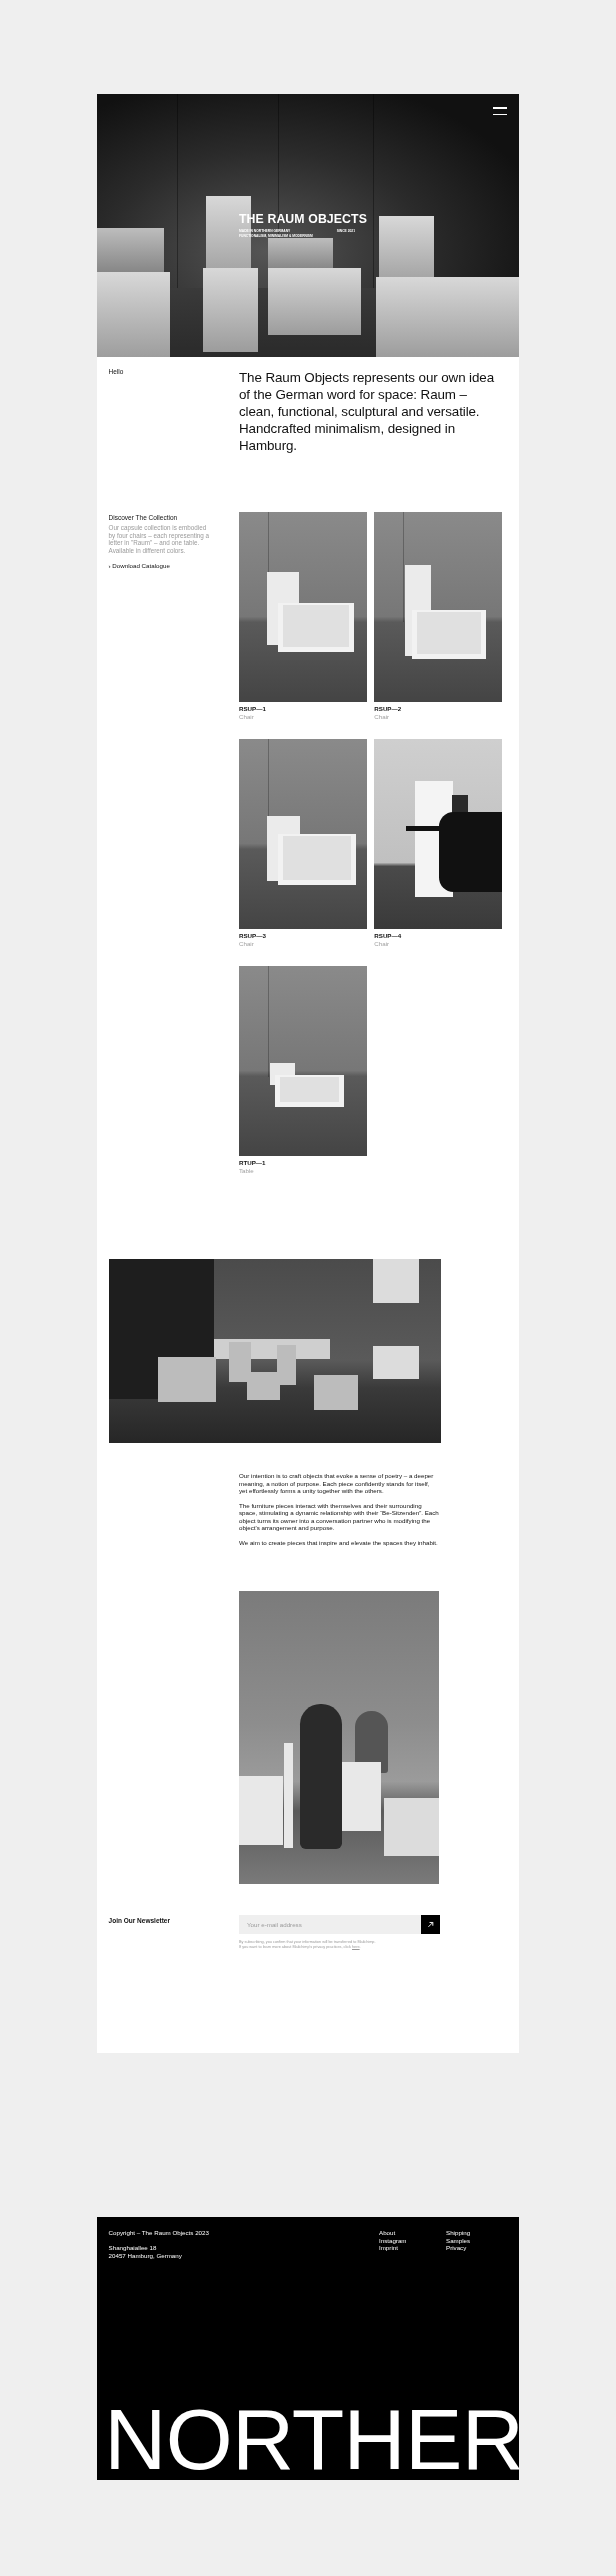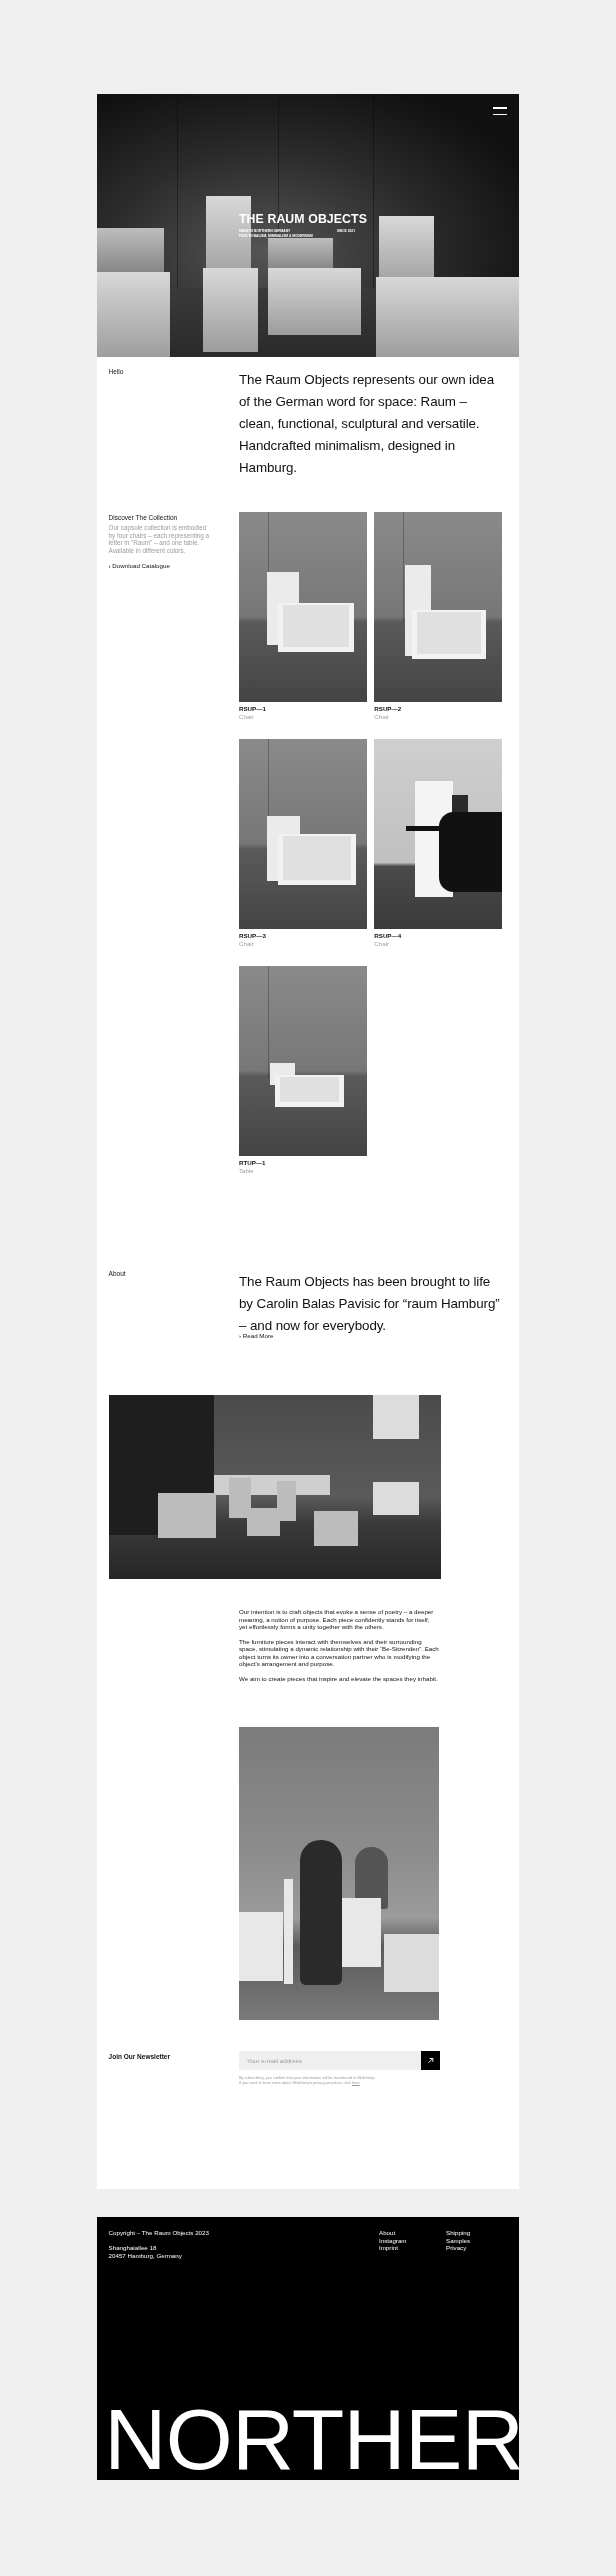--- a/index.html
+++ b/index.html
@@ -21,21 +21,21 @@
     .hamburger span { position: absolute; left: 0; right: 0; height: 1.5px; background: #fff; }
     .hamburger span:first-child { top: 0; }
     .hamburger span:last-child { top: 6.5px; }
     .hero-title { position: absolute; left: 142px; top: 118px; width: 116px; color: #fff; }
     .hero-title h1 { font-size: 12.3px; font-weight: 700; letter-spacing: 0.1px; white-space: nowrap; }
     .hero-title .meta { display: flex; justify-content: space-between; font-size: 3.3px; font-weight: 700; margin-top: 2.9px; text-transform: uppercase; line-height: 5.1px; }
 
     
     .row { position: relative; }
     .label { position: absolute; left: 11.6px; font-size: 6.5px; color: #111; }
-    .lead { position: absolute; left: 142px; width: 261px; font-size: 13.4px; line-height: 22px; color: #111; letter-spacing: -0.1px; }
+    .lead { position: absolute; left: 142px; width: 261px; font-size: 13.4px; line-height: 17px; color: #111; letter-spacing: -0.1px; }
 
     .intro { height: 150px; }
     .intro .label { top: 11px; }
     .intro .lead { top: 11.6px; }
 
     .collection { height: 752px; }
     .collection .side { position: absolute; left: 11.6px; top: 6.5px; width: 102px; }
     .collection .side h3 { font-size: 6.5px; font-weight: 400; color: #111; }
     .collection .side p { font-size: 6.3px; line-height: 7.6px; color: #9a9a9a; margin-top: 3.6px; }
     .collection .side a { display: block; font-size: 6.2px; color: #111; margin-top: 8px; text-decoration: none; }
@@ -183,25 +183,20 @@
           <div class="seam"></div>
           <div class="chair-back" style="left:30.5px;top:97px;width:25px;height:22px;"></div>
           <div class="chair-seat" style="left:36px;top:109px;width:69px;height:32px;"></div>
         </div>
         <div class="name">RTUP—1</div>
         <div class="type">Table</div>
       </div>
     </div>
   </section>
 
-  <section class="row about">
-    <div class="label">About</div>
-    <p class="lead">The Raum Objects has been brought to life by Carolin Balas Pavisic for “raum Hamburg” – and now for everybody.</p>
-    <a href="#" class="more">› Read More</a>
-  </section>
 
   <section class="row wide-photo">
     <div class="img">
       <div class="leftwall"></div>
       <div class="light"></div>
       <div class="window"></div>
       <div class="window2"></div>
       <div class="piece" style="left:49px;top:98px;width:58px;height:45px;"></div>
       <div class="piece" style="left:120px;top:83px;width:22px;height:40px;"></div>
       <div class="piece" style="left:138px;top:113px;width:33px;height:27.6px;"></div>

